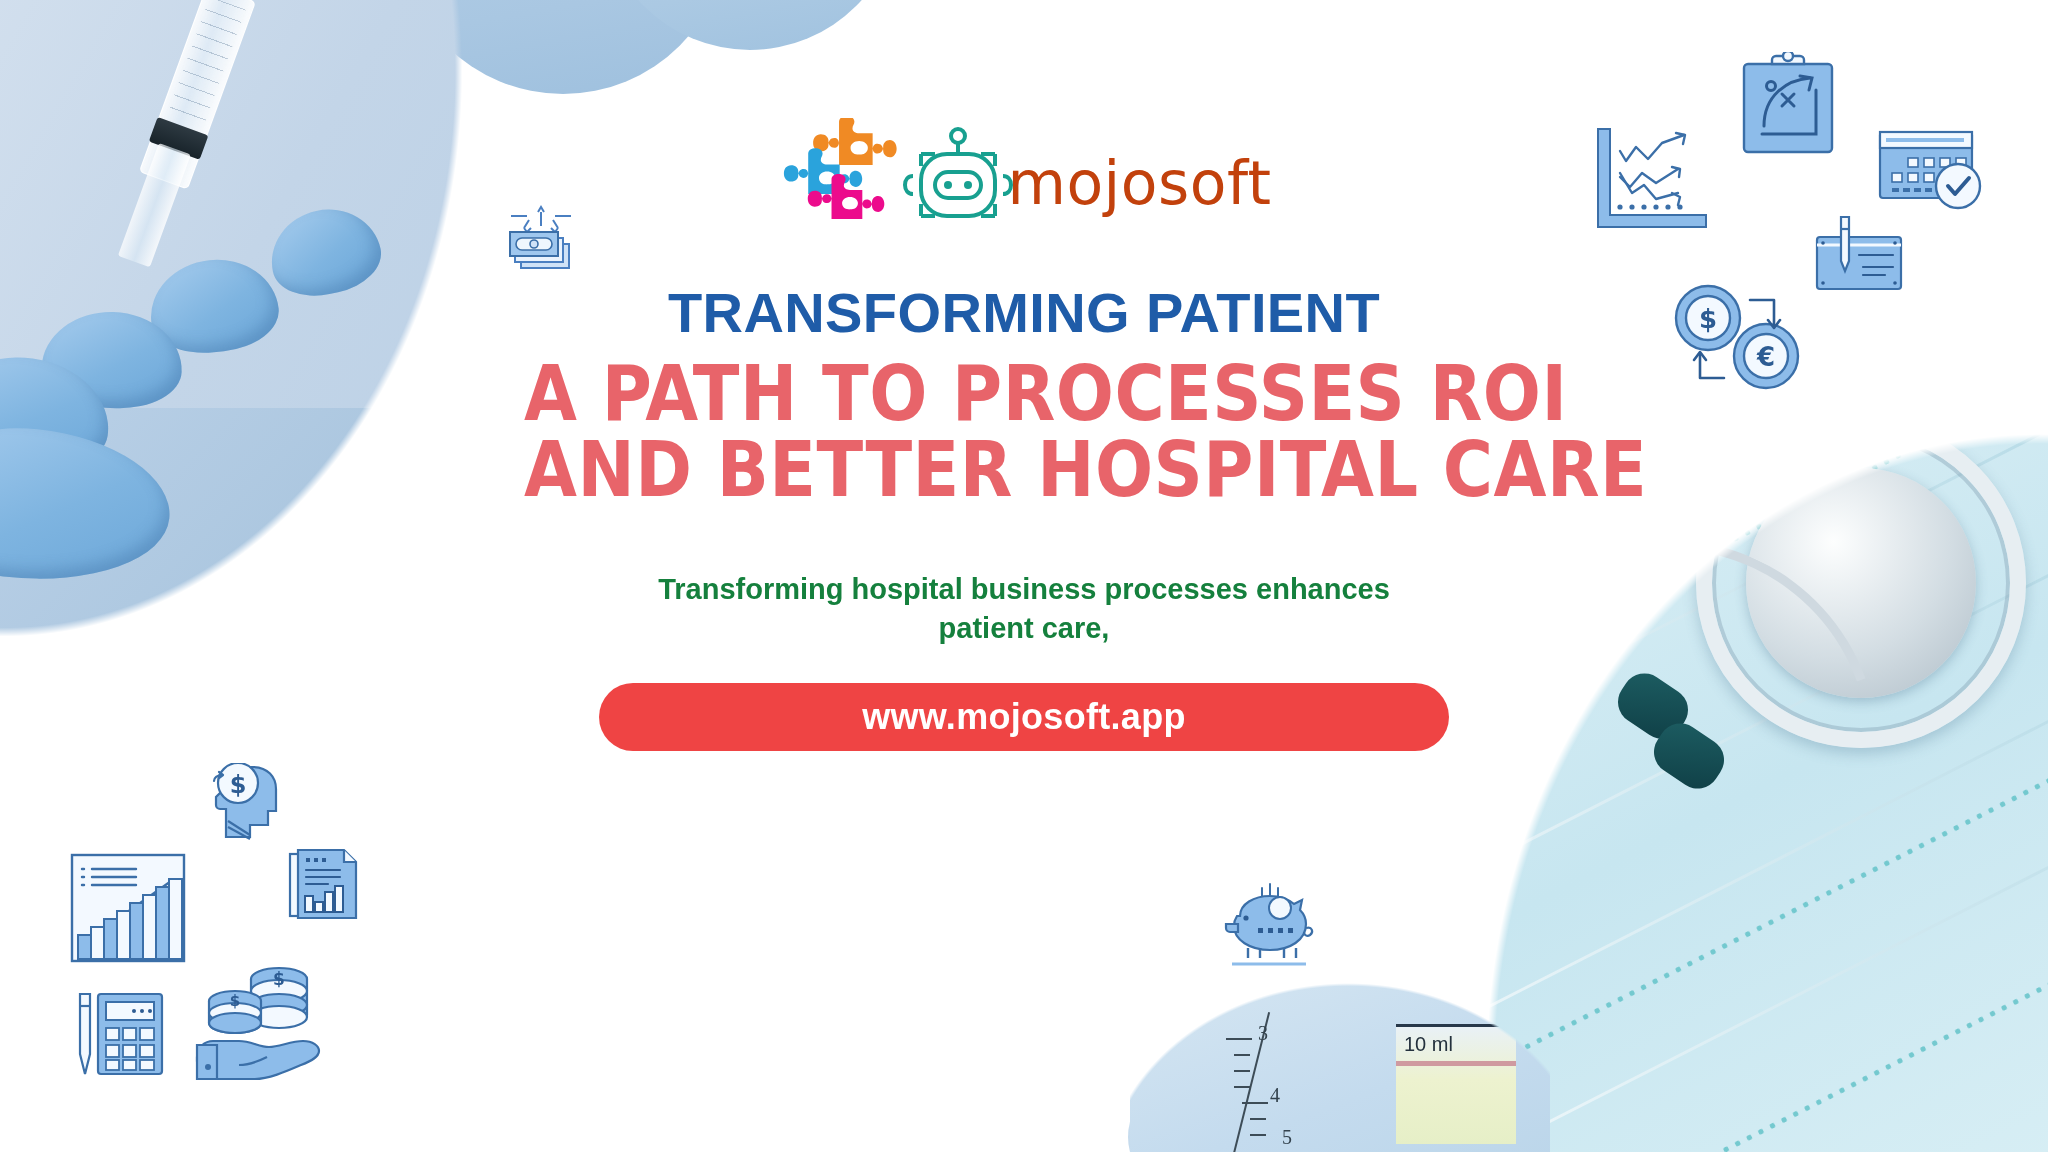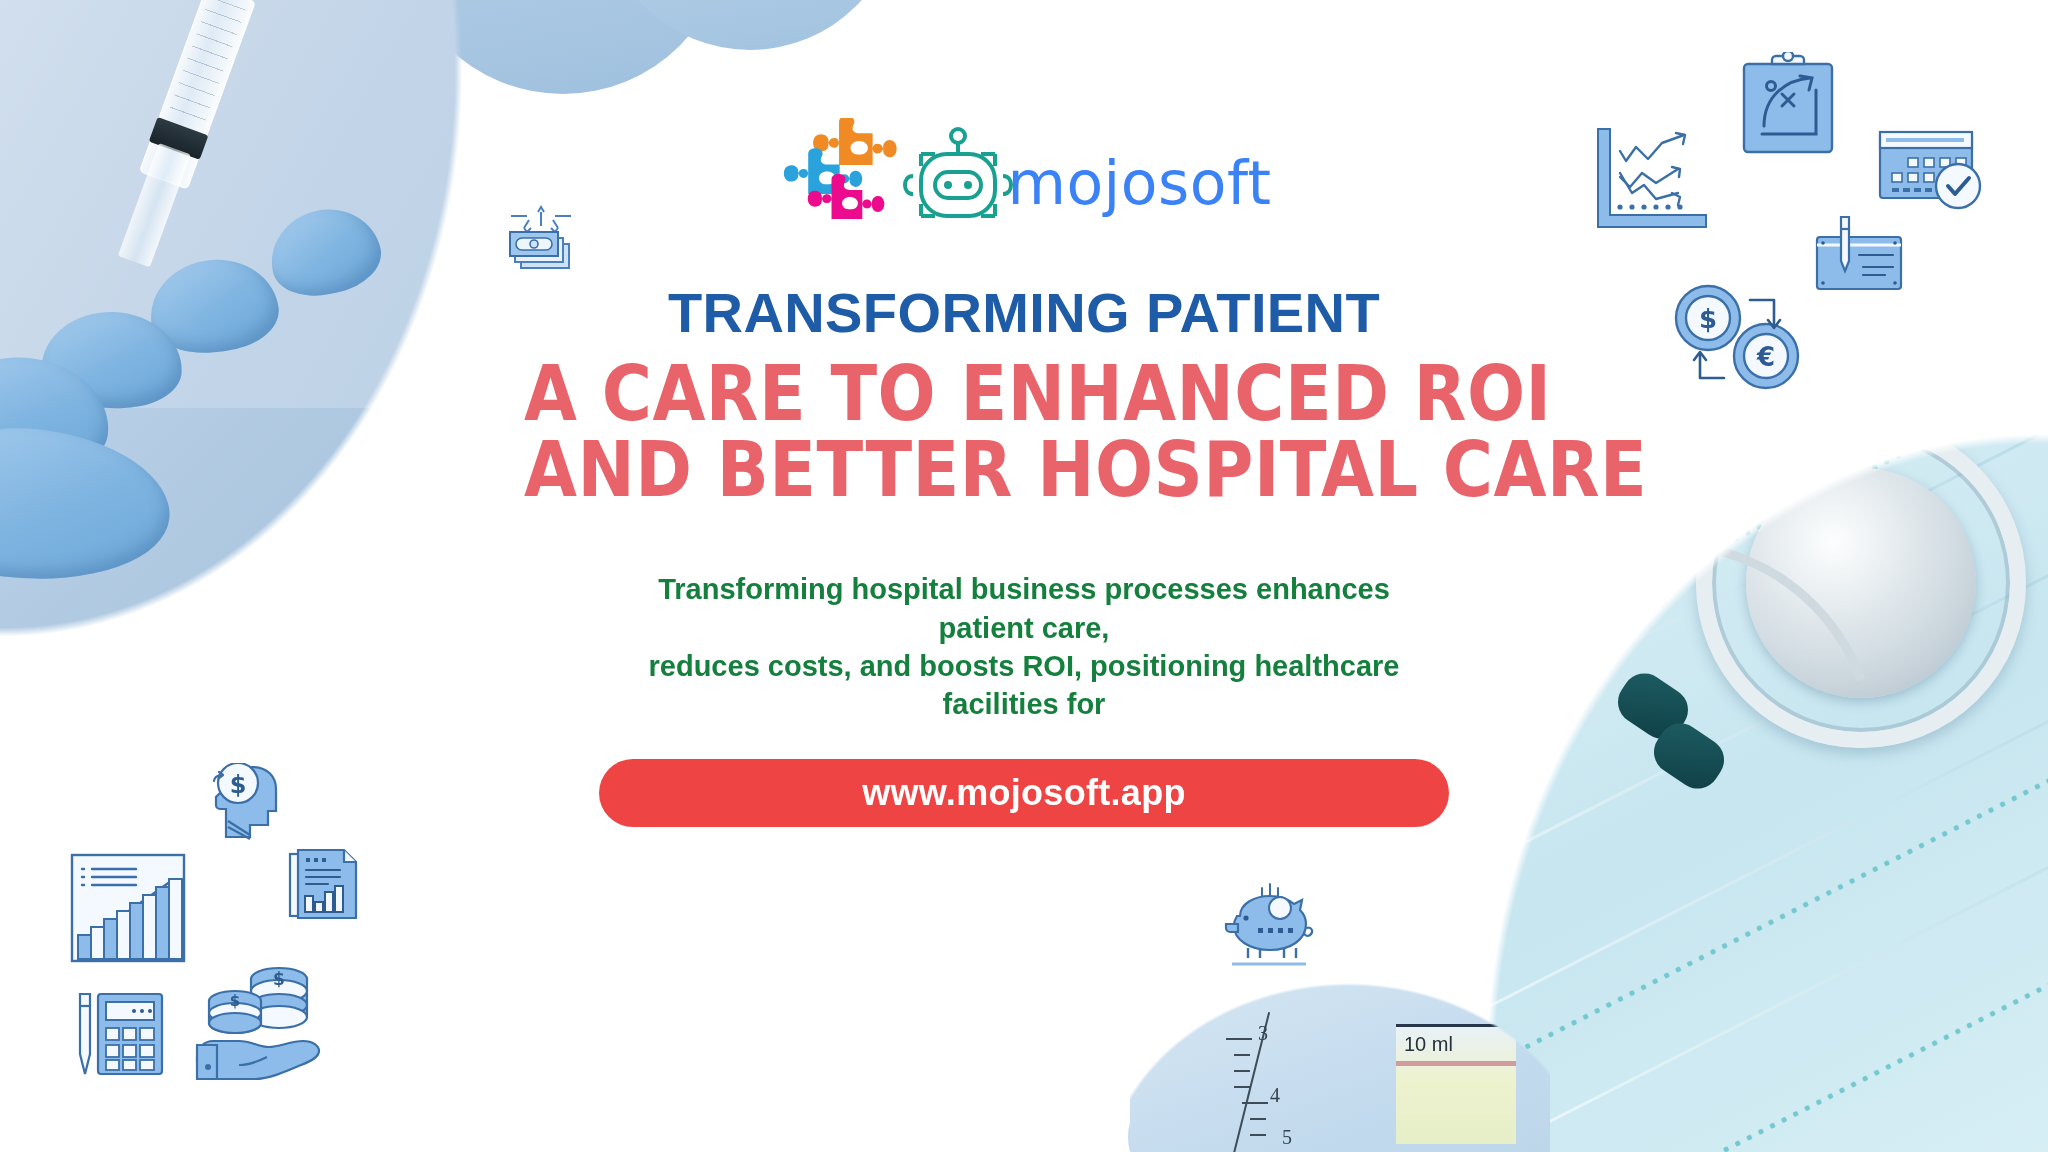--- a/index.html
+++ b/index.html
@@ -107,21 +107,21 @@
     left:1128px; bottom:-60px; width:200px; height:150px; border-radius:50%;
     background:linear-gradient(160deg,#cde0f0,#b8d2e8);
   }
 
   
   .center { position:absolute; left:50%; transform:translateX(-50%); top:0; width:1000px; text-align:center; }
 
   .logo-wrap { position:relative; height:150px; margin-top:108px; display:flex; align-items:center; justify-content:center; }
   .logo-puzzle { position:relative; width:165px; height:130px; flex:0 0 auto; }
   .logo-mark { position:relative; width:118px; height:118px; margin-left:-42px; flex:0 0 auto; }
-  .logo-word { font-size:60px; letter-spacing:.5px; color:#3b82f6; font-weight:400;
+  .logo-word { font-size:60px; letter-spacing:.5px; color:#c2410c; font-weight:400;
                margin-left:-10px; line-height:1; font-family:"DejaVu Sans", sans-serif; }
 
   .kicker { color:#1f5ca8; font-weight:bold; font-size:56px; line-height:1.04; letter-spacing:.4px; margin-top:26px; }
   .headline { color:#e8646a; font-weight:bold; font-size:76px; line-height:1.0; letter-spacing:.5px; margin-top:14px;
               font-family:"DejaVu Sans Condensed","Liberation Sans Narrow","Liberation Sans", sans-serif; }
   .kicker-line, .headline-line { display:block; white-space:nowrap; }
 
   .blurb { color:#15803d; font-weight:bold; font-size:29px; line-height:1.32; margin:62px auto 12px; width:820px; }
   .blurb-line { display:block; }
 
@@ -462,25 +462,24 @@
         </svg>
       </div>
       <div class="logo-word">mojosoft</div>
     </div>
 
     <div class="kicker">
       <span class="kicker-line">TRANSFORMING PATIENT</span>
     </div>
 
     <div class="headline">
-      <span class="headline-line">A CARE TO ENHANCED ROI</span>
+      <span class="headline-line">A PATH TO PROCESSES ROI</span>
       <span class="headline-line">AND BETTER HOSPITAL CARE</span>
     </div>
 
     <div class="blurb">
       <span class="blurb-line">Transforming hospital business processes enhances patient care,</span>
-      <span class="blurb-line">reduces costs, and boosts ROI, positioning healthcare facilities for</span>
     </div>
 
     <button class="cta">www.mojosoft.app</button>
   </div>
 
 </div>
 
 </body></html>

